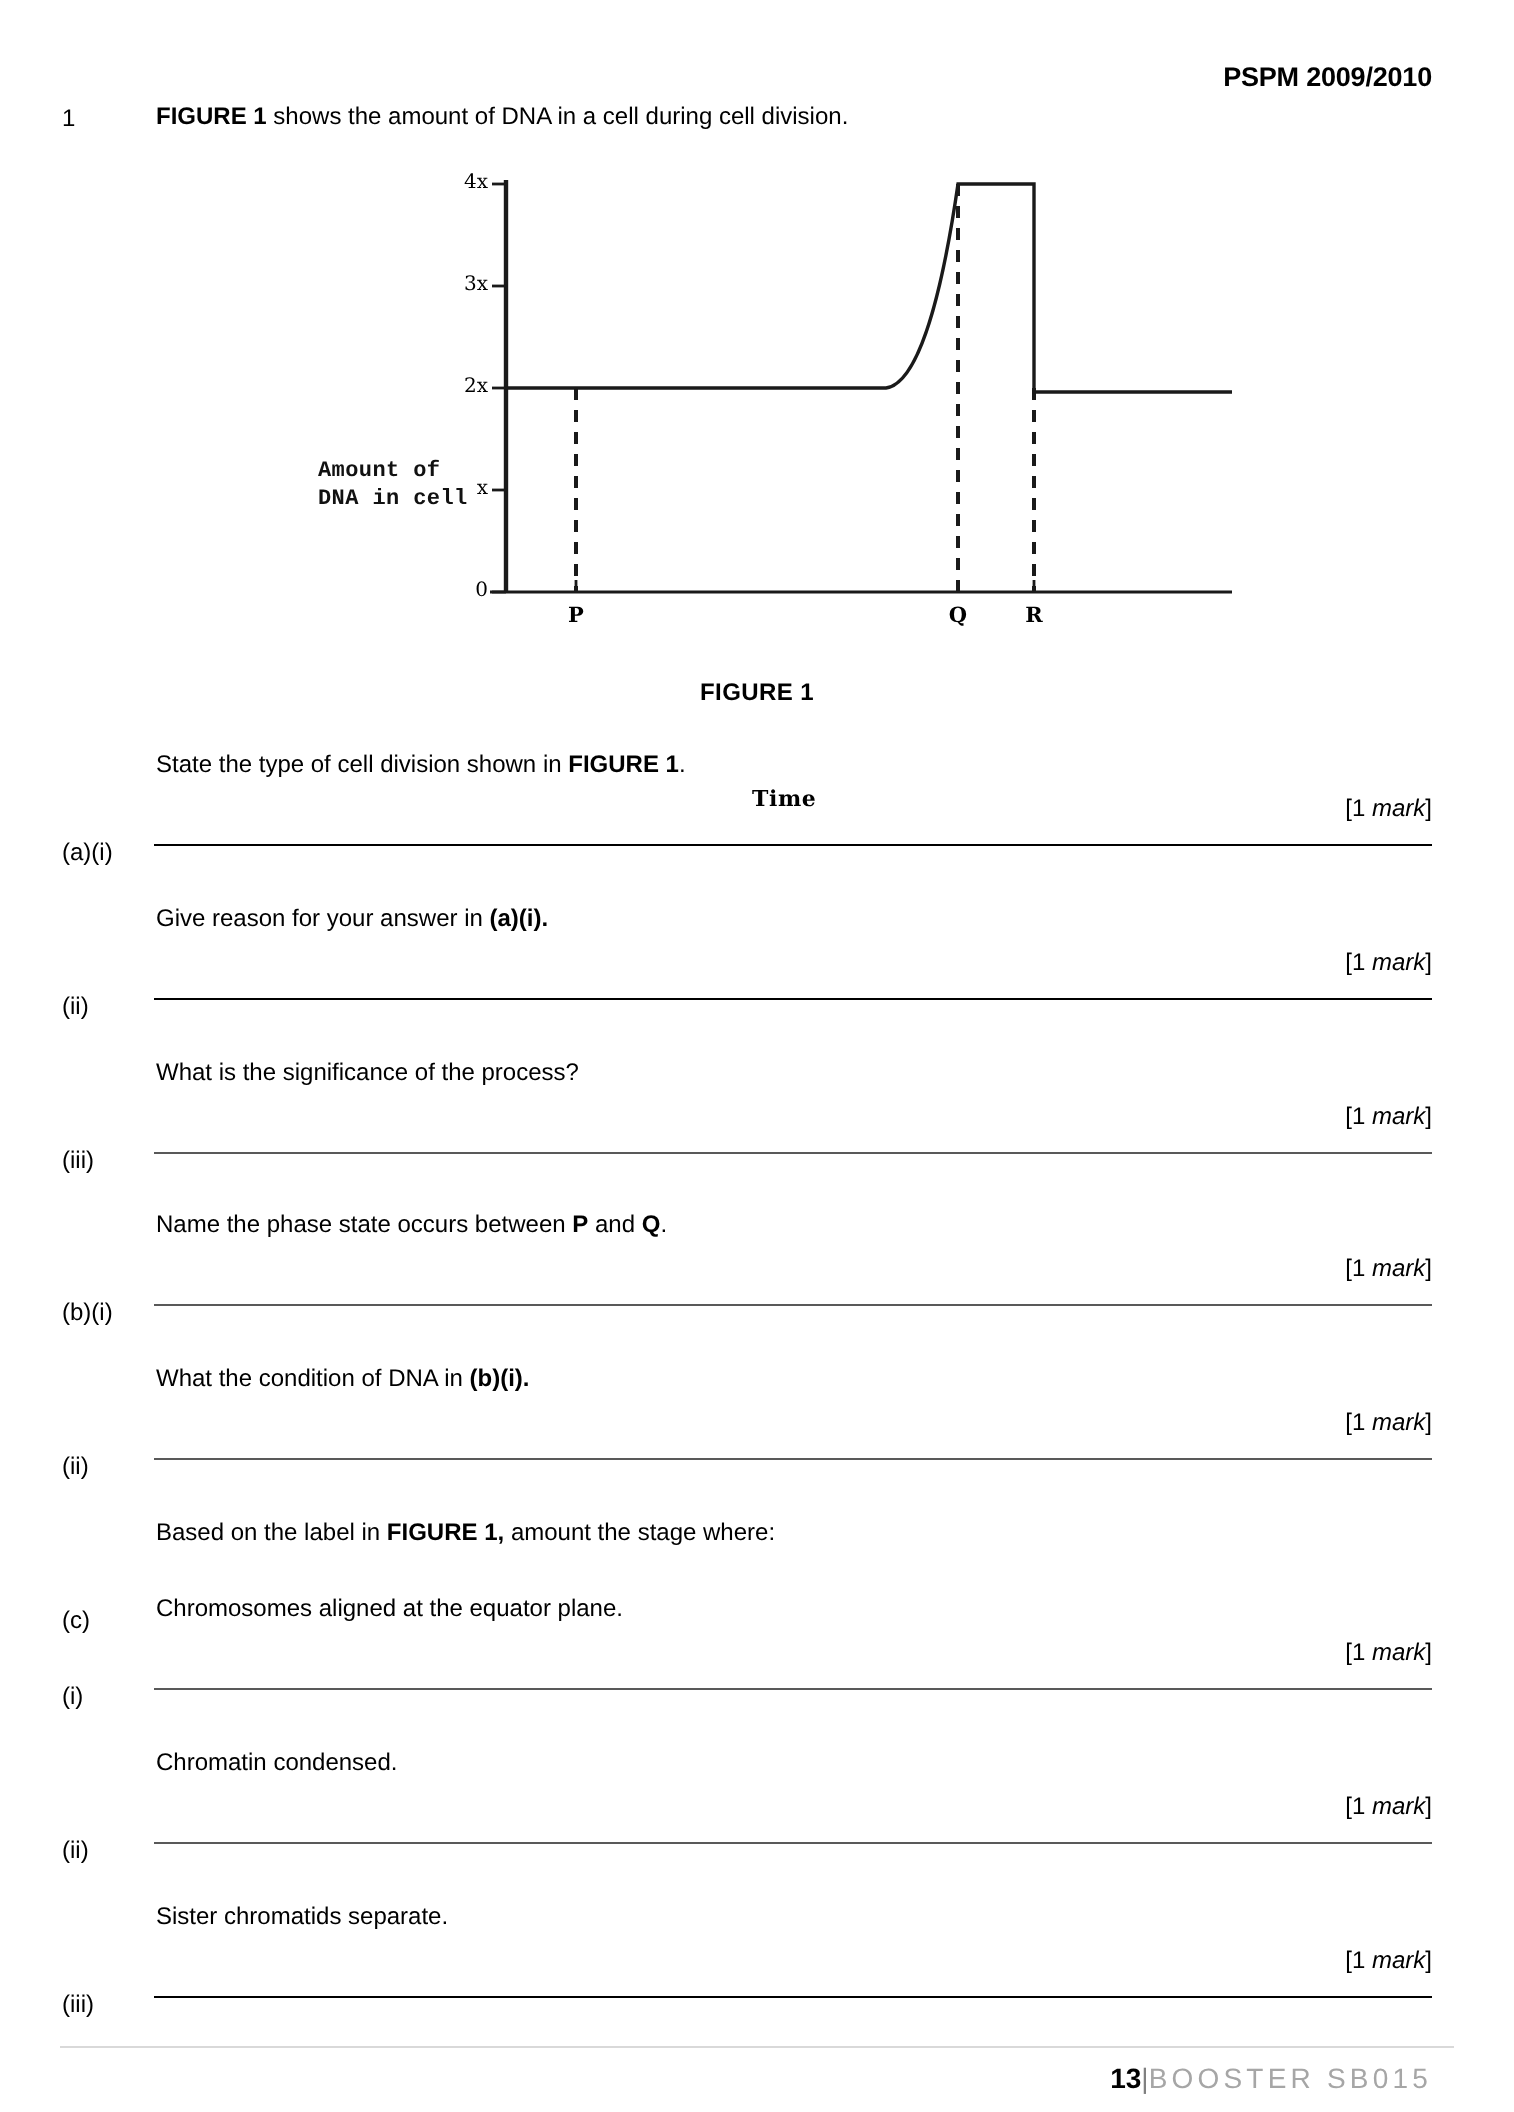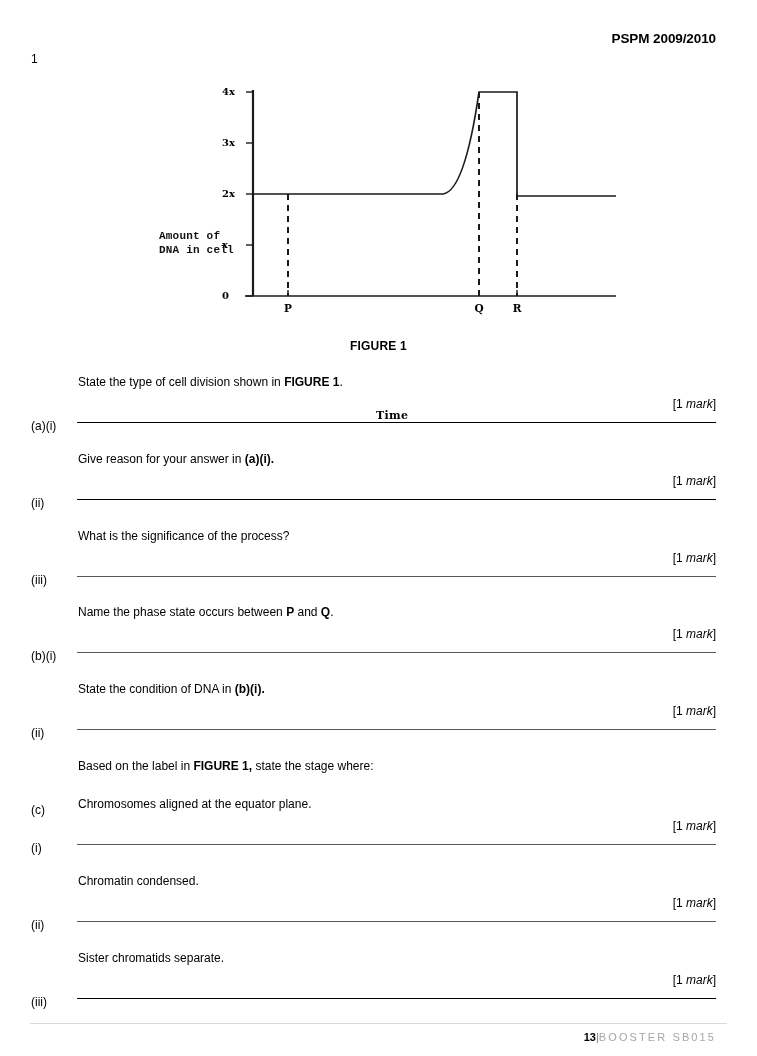--- a/index.html
+++ b/index.html
@@ -65,27 +65,27 @@
     letter-spacing: 0.2px;
   }
   .axis-label-x {
     position: absolute;
     left: 376px;
     top: 313px;
     font-family: "DejaVu Serif", "Liberation Serif", serif;
     font-size: 11px;
     font-weight: bold;
     letter-spacing: 0.3px;
-    margin-top: 16px;
   }
   .tick-text {
     position: absolute;
     font-family: "DejaVu Serif", "Liberation Serif", serif;
     font-size: 10px;
-    font-weight: bold;
+    font-weight: normal;
+    text-align: right;
   }
   .point-text {
     position: absolute;
     font-family: "DejaVu Serif", "Liberation Serif", serif;
     font-size: 10.5px;
     font-weight: bold;
     text-align: center;
   }
 
   .figure-caption {
@@ -142,36 +142,39 @@
     left: 30px;
     top: 1023px;
     width: 697px;
     height: 0;
     border-top: 1px solid #d9d9d9;
   }
   .footer-text {
     position: absolute;
     right: 41px;
     top: 1031px;
-    font-size: 11px;
+    font-size: 14px;
     white-space: nowrap;
   }
   .footer-text .pg { font-weight: bold; color: #000; }
   .footer-text .sep { color: #808080; }
   .footer-text .bk { color: #a6a6a6; letter-spacing: 2.1px; }
 </style>
 </head>
 <body>
 
 <div class="page">
 
   <div class="exam-header">PSPM 2009/2010</div>
 
   <div class="q-number">1</div>
 
+  <div class="q-stem">
+    <b>FIGURE 1</b><span> shows the amount of DNA in a cell during cell division.</span>
+  </div>
 
   <div class="figure-wrap">
 
     <svg class="chart-svg" width="480" height="230" viewBox="0 0 480 230">
 
       <line x1="103" y1="10" x2="103" y2="216" stroke="#1a1a1a" stroke-width="2.2"></line>
 
       <line x1="95" y1="216" x2="466" y2="216" stroke="#1a1a1a" stroke-width="1.6"></line>
 
       <line x1="96" y1="12" x2="103" y2="12" stroke="#1a1a1a" stroke-width="1.4"></line>
@@ -231,27 +234,27 @@
         <div class="answer-line grey"></div>
       </div>
       <div class="qitem" style="top: 605px;">
         <div class="lbl">(b)(i)</div>
         <div class="txt"><span>Name the phase state occurs between </span><b>P</b><span> and </span><b>Q</b><span>.</span></div>
         <div class="mark"><span>[1 </span><i>mark</i><span>]</span></div>
         <div class="answer-line grey"></div>
       </div>
       <div class="qitem" style="top: 682px;">
         <div class="lbl">(ii)</div>
-        <div class="txt"><span>State the condition of DNA in </span><b>(b)(i).</b></div>
+        <div class="txt"><span>What the condition of DNA in </span><b>(b)(i).</b></div>
         <div class="mark"><span>[1 </span><i>mark</i><span>]</span></div>
         <div class="answer-line grey"></div>
       </div>
       <div class="qitem" style="top: 759px;">
         <div class="lbl">(c)</div>
-        <div class="txt"><span>Based on the label in </span><b>FIGURE 1,</b><span> state the stage where:</span></div>
+        <div class="txt"><span>Based on the label in </span><b>FIGURE 1,</b><span> amount the stage where:</span></div>
       </div>
       <div class="qitem" style="top: 797px;">
         <div class="lbl">(i)</div>
         <div class="txt"><span>Chromosomes aligned at the equator plane.</span></div>
         <div class="mark"><span>[1 </span><i>mark</i><span>]</span></div>
         <div class="answer-line grey"></div>
       </div>
       <div class="qitem" style="top: 874px;">
         <div class="lbl">(ii)</div>
         <div class="txt"><span>Chromatin condensed.</span></div>

